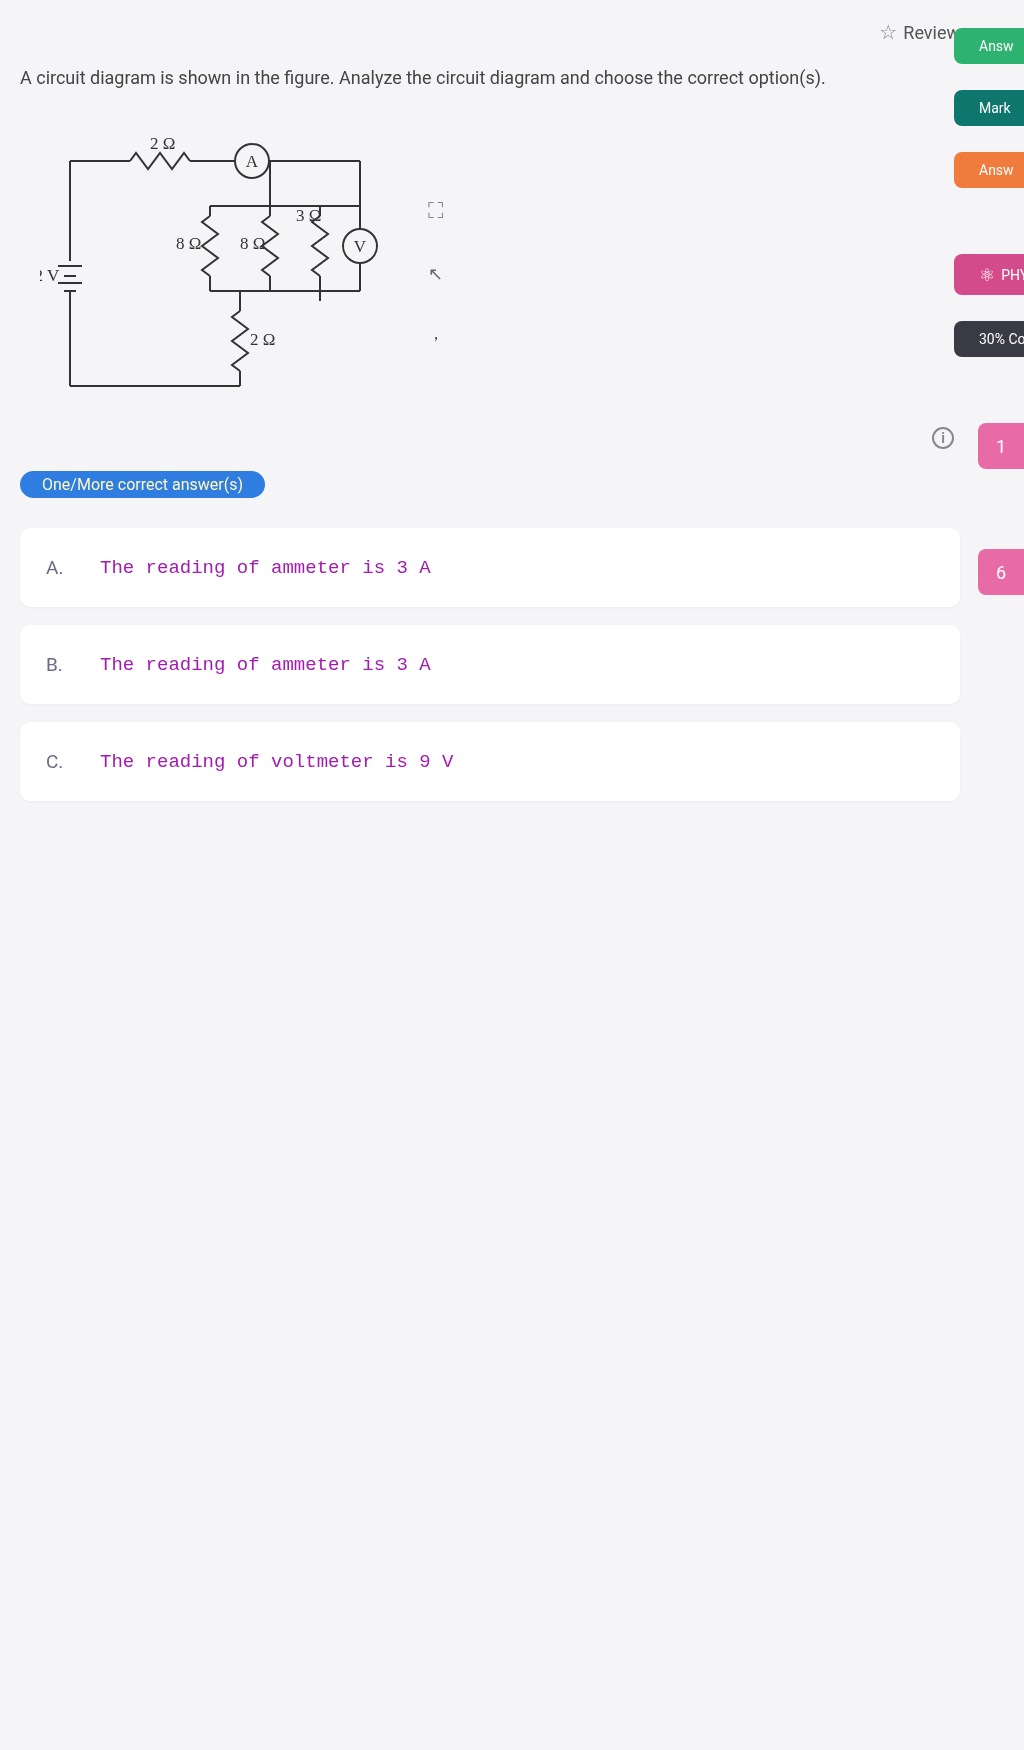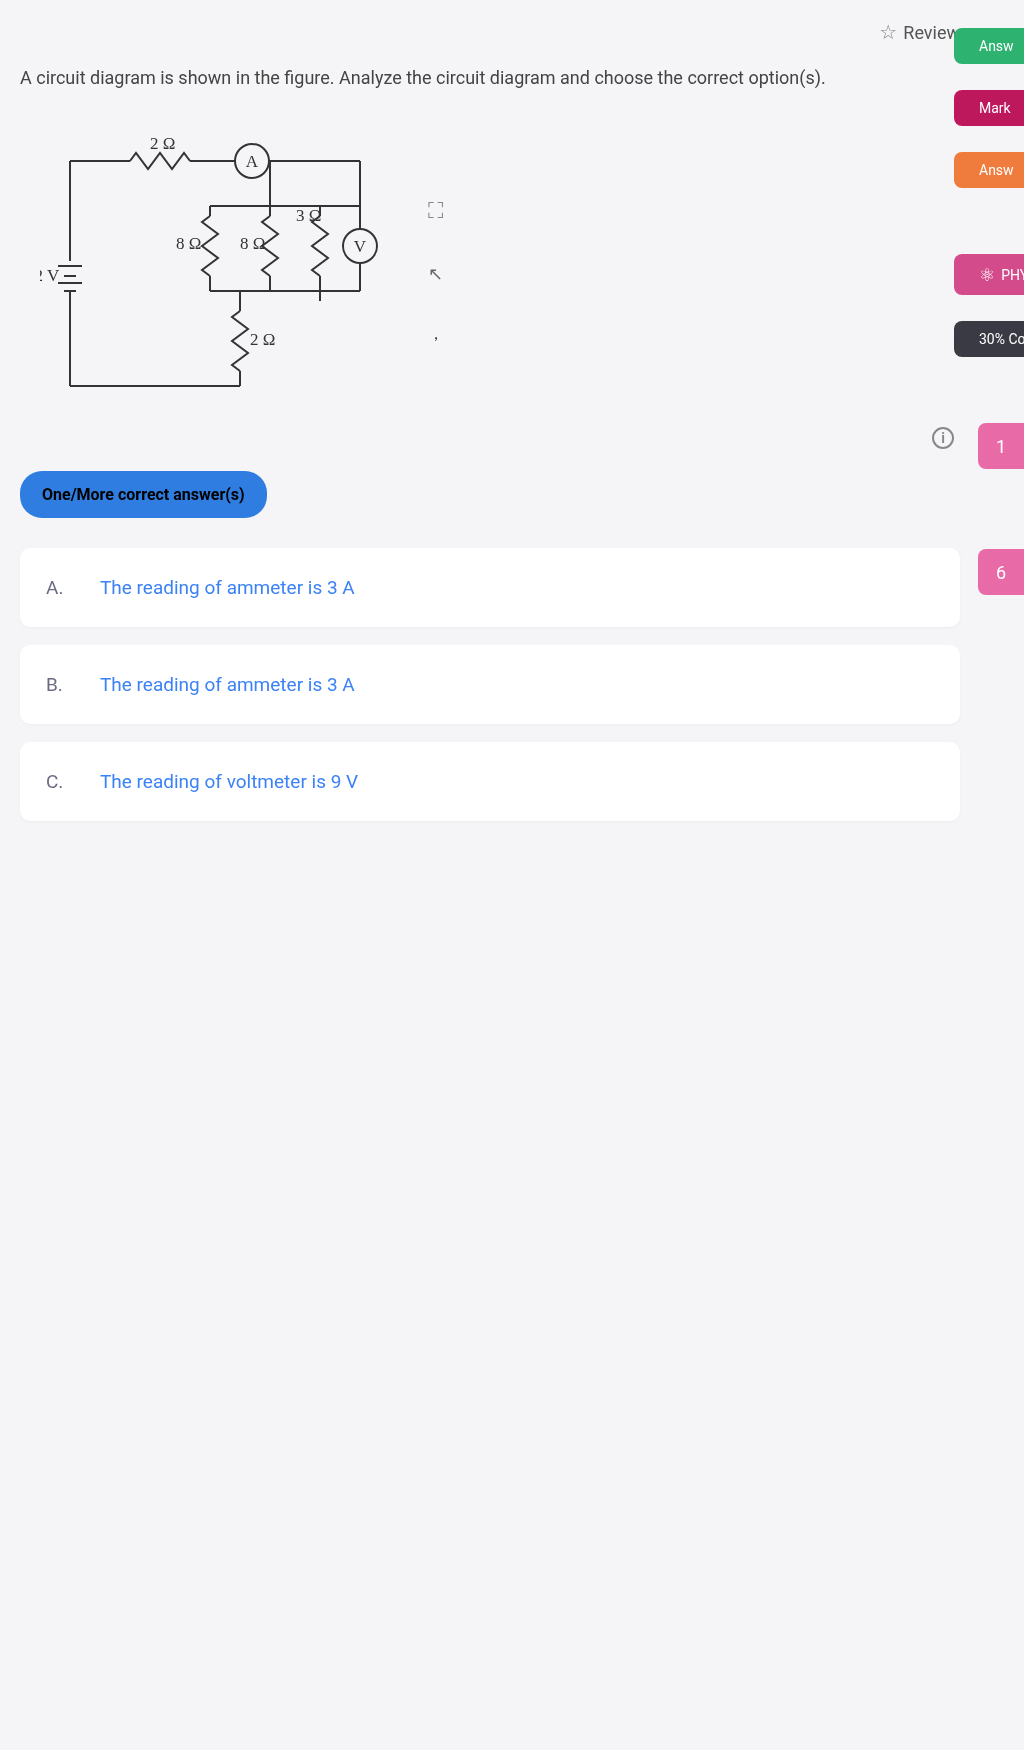--- a/index.html
+++ b/index.html
@@ -48,25 +48,25 @@
       font-size: 22px;
     }
     .pointer-icon {
       font-size: 18px;
       color: #666;
     }
     .pill {
       display: inline-flex;
       align-items: center;
       background: #2f7de1;
-      color: #000000;
+      color: #fef9c3;
       border-radius: 22px;
-      padding: 14px 22px;
+      padding: 4px 22px;
       font-size: 16px;
-      font-weight: 700;
+      font-weight: 400;
       margin-bottom: 30px;
     }
     .info-icon {
       float: right;
       margin-top: -44px;
       margin-right: 6px;
       width: 22px;
       height: 22px;
       border: 2px solid #888;
       border-radius: 50%;
@@ -86,42 +86,43 @@
       align-items: center;
       box-shadow: 0 1px 3px rgba(0,0,0,0.04);
     }
     .opt-letter {
       color: #6b6b85;
       font-size: 19px;
       margin-right: 30px;
       min-width: 24px;
     }
     .opt-text {
-      color: #3b82f6;
+      color: #a21caf;
       font-size: 19px;
+      font-family: Liberation Mono, monospace;
     }
     
     .right-edge {
       position: absolute;
       right: 0;
       top: 0;
       width: 70px;
       height: 1750px;
       overflow: hidden;
     }
     .edge-pill {
       border-radius: 8px 0 0 8px;
       padding: 10px 6px 10px 25px;
       margin-bottom: 26px;
       font-size: 14px;
       color: #fff;
       white-space: nowrap;
     }
     .edge-green  { background: #2db36f; margin-top: 28px; }
-    .edge-yellow { background: #be185d; }
+    .edge-yellow { background: #0f766e; }
     .edge-orange { background: #ef7b3c; }
     .edge-phys   { background: #d34b8a; display: flex; align-items: center; gap: 6px; }
     .edge-prog   { background: #3a3a44; margin-top: 4px; }
     .atom-icon { font-size: 18px; }
     .edge-pink-num {
       width: 46px;
       height: 46px;
       background: #e86aa6;
       border-radius: 8px 0 0 8px;
       display: flex;

